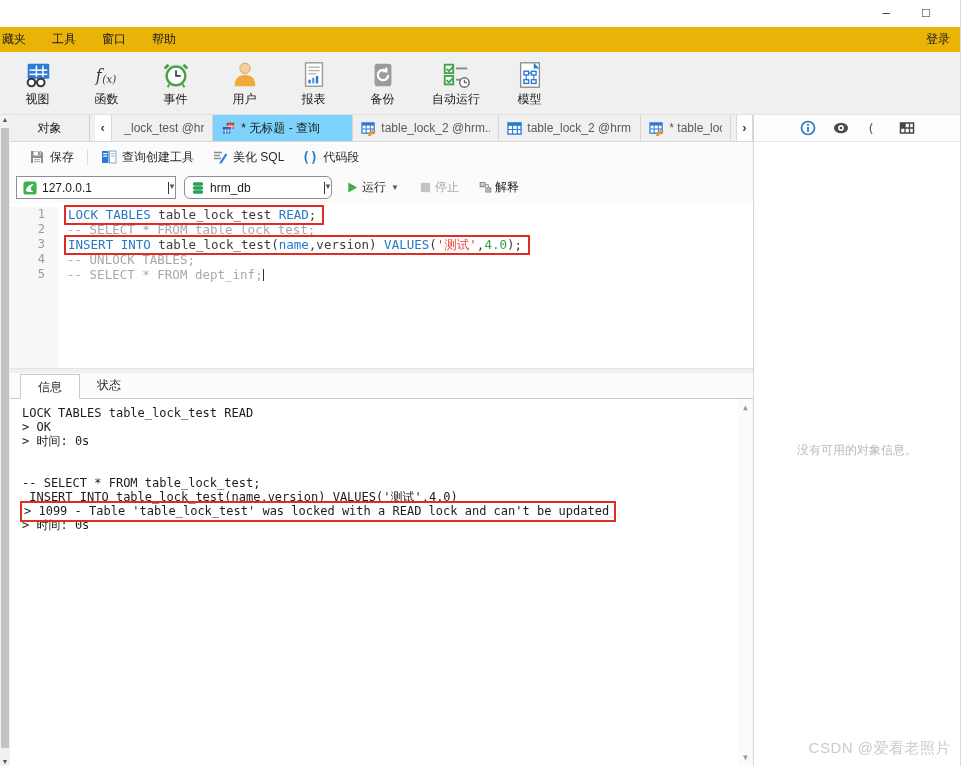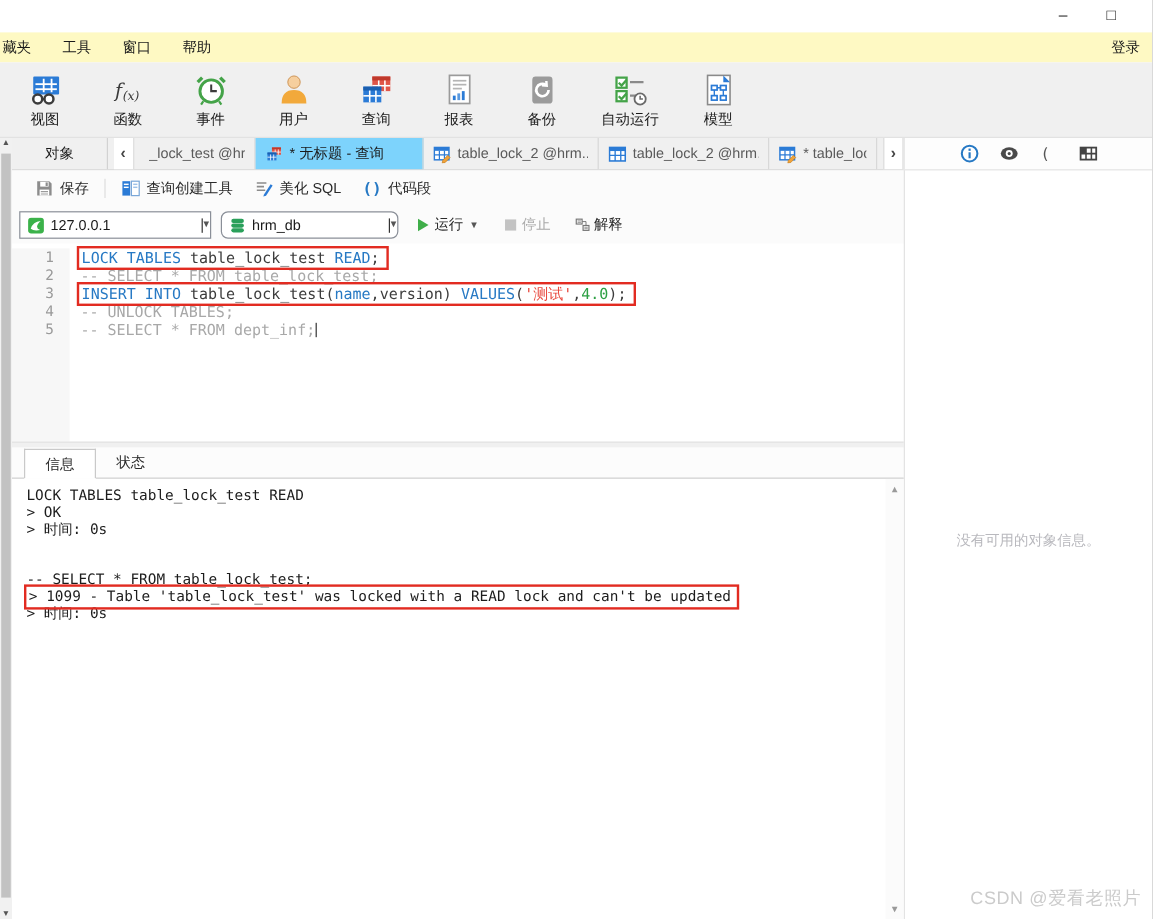--- a/index.html
+++ b/index.html
@@ -5,21 +5,21 @@
   * { box-sizing: border-box; margin: 0; padding: 0; }
   html,body { background:#fff; }
   body { font-family:"Liberation Sans", sans-serif; }
   .app { position:relative; width:961px; height:766px; background:#fff; overflow:hidden; border-right:1px solid #d9d9d9; }
 
   
   .titlebar { height:27px; background:#fff; display:flex; justify-content:flex-end; align-items:center; padding-right:14px; }
   .win-btn { width:40px; height:26px; text-align:center; line-height:24px; font-size:13px; color:#222; }
 
   
-  .menubar { height:25px; background:#fef9c3; display:flex; align-items:center; font-size:12px; color:#1a1a1a; }
+  .menubar { height:25px; background:#eab308; display:flex; align-items:center; font-size:12px; color:#1a1a1a; }
   .menu-item { padding:0 13px; line-height:25px; }
   .menu-item:first-child { margin-left:-11px; }
   .menubar .spacer { flex:1; }
   .login-item { padding:0 10px; }
 
   
   .toolbar { height:63px; background:#f0f0f0; display:flex; align-items:center; padding-left:3px; border-bottom:1px solid #e2e2e2; }
   .tool-item { width:69px; height:58px; display:flex; flex-direction:column; align-items:center; justify-content:center; gap:2px; font-size:12px; color:#1a1a1a; }
   .tool-item.wide { width:78px; }
   .tool-item svg { width:30px; height:30px; display:block; }
@@ -157,37 +157,20 @@
         <span class="tool-label">事件</span>
       </div>
       <div class="tool-item">
         <span>
           <svg viewBox="0 0 32 32">
             <circle cx="16" cy="9" r="5.5" fill="#f6cf9e" stroke="#c98c4b" stroke-width="0.8"></circle>
             <path d="M5 28 Q5 16 16 16 Q27 16 27 28 Z" fill="#f2a93b"></path>
           </svg>
         </span>
         <span class="tool-label">用户</span>
-      </div>
-      <div class="tool-item">
-        <span>
-          <svg viewBox="0 0 32 32">
-            <rect x="12" y="4" width="16" height="13" fill="#e05548"></rect>
-            <rect x="12" y="4" width="16" height="3.5" fill="#c0392b"></rect>
-            <rect x="17" y="7.5" width="1.4" height="9.5" fill="#fff"></rect>
-            <rect x="22.5" y="7.5" width="1.4" height="9.5" fill="#fff"></rect>
-            <rect x="12" y="11.5" width="16" height="1.4" fill="#fff"></rect>
-            <rect x="4" y="13" width="16" height="14" fill="#2b7bd6"></rect>
-            <rect x="4" y="13" width="16" height="3.5" fill="#1a5fb0"></rect>
-            <rect x="9" y="16.5" width="1.4" height="10.5" fill="#fff"></rect>
-            <rect x="14.5" y="16.5" width="1.4" height="10.5" fill="#fff"></rect>
-            <rect x="4" y="20.5" width="16" height="1.4" fill="#fff"></rect>
-          </svg>
-        </span>
-        <span class="tool-label">查询</span>
       </div>
       <div class="tool-item">
         <span>
           <svg viewBox="0 0 32 32">
             <rect x="7" y="3" width="18" height="25" fill="#fff" stroke="#9a9a9a" stroke-width="1.5"></rect>
             <rect x="10" y="7" width="12" height="1.5" fill="#b5b5b5"></rect>
             <rect x="10" y="10.5" width="12" height="1.5" fill="#b5b5b5"></rect>
             <rect x="10" y="14" width="8" height="1.5" fill="#b5b5b5"></rect>
             <rect x="10" y="21" width="2.5" height="4" fill="#2b7bd6"></rect>
             <rect x="14" y="19" width="2.5" height="6" fill="#5a9ae0"></rect>
@@ -432,20 +415,21 @@
       </div>
 
       <div class="message">
         <div id="msg-lines">
             <div class="msg-line">LOCK TABLES table_lock_test READ</div>
             <div class="msg-line">&gt; OK</div>
             <div class="msg-line">&gt; 时间: 0s</div>
             <div class="msg-line"></div>
             <div class="msg-line"></div>
             <div class="msg-line">-- SELECT * FROM table_lock_test;</div>
+            <div class="msg-line"> INSERT INTO table_lock_test(name,version) VALUES('测试',4.0)</div>
             <div class="msg-line"><span class="msg-box">&gt; 1099 - Table 'table_lock_test' was locked with a READ lock and can't be updated</span></div>
             <div class="msg-line">&gt; 时间: 0s</div>
           </div>
         <div class="msg-scroll">
           <div class="arr up">▲</div>
           <div class="arr dn">▼</div>
         </div>
       </div>
 
     </div>

